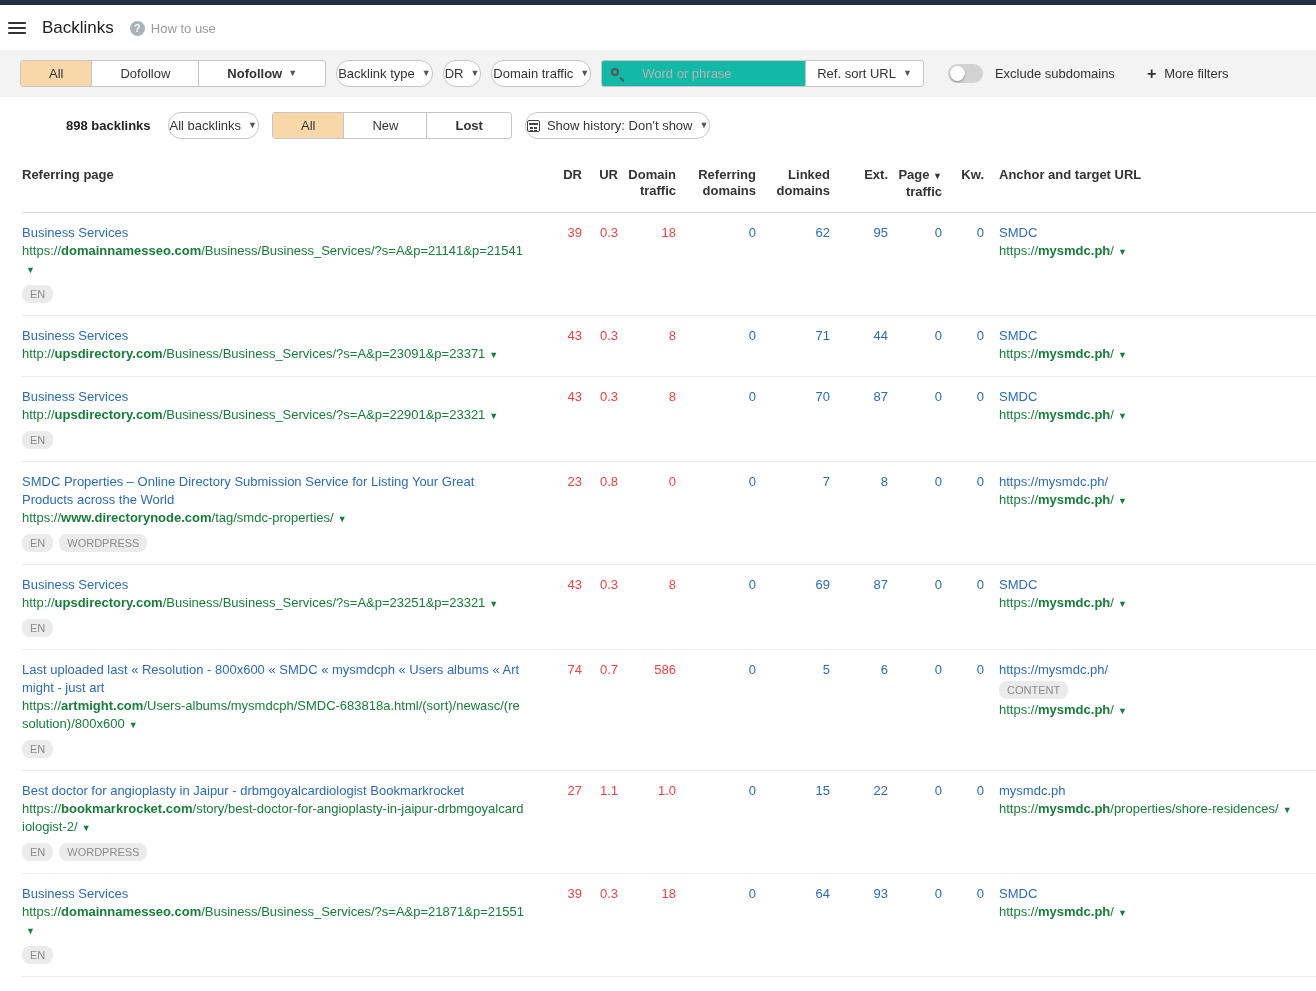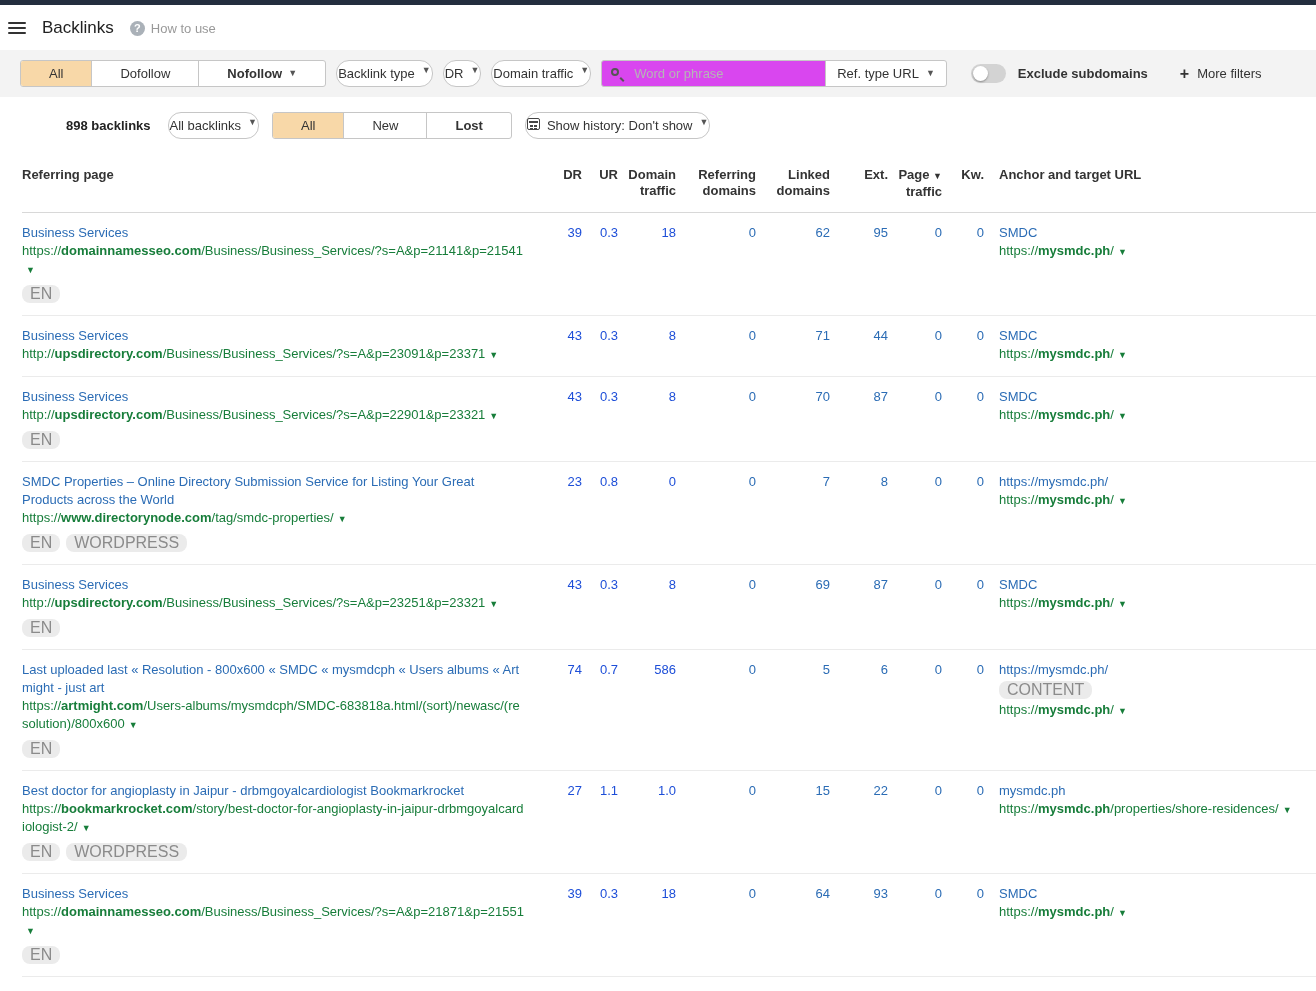--- a/index.html
+++ b/index.html
@@ -22,39 +22,39 @@
   .help-q { width:15px; height:15px; border-radius:50%; background:#aab1b8; color:#fff;
             font-size:11px; font-weight:bold; display:flex; align-items:center; justify-content:center; }
 
   
   .filter-strip { background:#f3f3f3; padding:10px 20px; display:flex; align-items:center; gap:10px; white-space:nowrap; }
   .seg-group { display:inline-flex; border:1px solid #c6c6c6; border-radius:3px; background:#fff; overflow:hidden; }
   .seg { padding:5px 28px; border-right:1px solid #c6c6c6; cursor:pointer; display:flex; align-items:center; gap:6px; }
   .seg:last-child { border-right:none;font-weight:bold; }
   .seg.selected { background:#f8d8a8; }
   .btn { background:#fff; border:1px solid #c6c6c6; border-radius:13px; padding:5px 1px;
-         display:inline-flex; gap:7px; cursor:pointer; color:#333; }
+         display:inline-flex; align-items:center; gap:7px; cursor:pointer; color:#333; }
   .caret { font-size:9px; color:#555; line-height:1; }
   .search-group { display:inline-flex; align-items:stretch; }
-  .search-box { position:relative; display:flex; align-items:center; background:#d946ef;
-                border:1px solid #c6c6c6; border-radius:3px 0 0 3px; width:225px; padding:5px 8px 5px 32px; }
+  .search-box { position:relative; display:flex; align-items:center; background:#14b8a6;
+                border:1px solid #c6c6c6; border-radius:3px 0 0 3px; width:205px; padding:5px 8px 5px 40px; }
   .mag { position:absolute; left:9px; top:7px; width:8px; height:8px; border:2px solid #555; border-radius:50%; }
   .mag::after { content:""; position:absolute; width:2px; height:5px; background:#555;
                 transform:rotate(-45deg); left:8px; top:7px; }
   .search-box input { border:none; outline:none; padding:0; font-size:13px; width:100%;
                       font-family:"Liberation Sans",sans-serif; color:#333; background:transparent; }
   .search-box input::placeholder { color:#b5b5b5; }
   .search-append { border:1px solid #c6c6c6; border-left:1px solid #c6c6c6; margin-left:-1px;
                    border-radius:0 3px 3px 0; background:#fff; padding:5px 11px;
                    display:inline-flex; align-items:center; gap:7px; cursor:pointer; }
   .toggle { width:35px; height:19px; border-radius:10px; background:#d3d3d3; position:relative;
             cursor:pointer; margin-left:14px; flex:0 0 auto; }
   .toggle .knob { position:absolute; left:2px; top:2px; width:15px; height:15px; border-radius:50%;
                   background:#fff; box-shadow:0 1px 2px rgba(0,0,0,.35); }
-  .toggle-label { margin-left:2px; cursor:default;font-weight:bold; }
+  .toggle-label { margin-left:2px; cursor:default; }
   .more-filters { display:inline-flex; align-items:center; gap:8px; margin-left:22px; cursor:pointer; }
   .plus { font-size:16px; font-weight:bold; line-height:1; }
 
   
   .results-bar { display:flex; align-items:center; gap:13px; padding:15px 20px 14px 22px; }
   .count { font-weight:bold; color:#222; margin-right:4px;margin-left:44px; }
   .cal-icon { width:13px; height:12px; border:1.5px solid #444; border-radius:2px; position:relative; }
   .cal-icon::before { content:""; position:absolute; left:1px; right:1px; top:2px; height:2px; background:#444; }
   .cal-icon::after { content:""; position:absolute; left:2px; top:6px; width:3px; height:2px;
                      background:#444; box-shadow:4px 0 0 #444, 0 3px 0 #444, 4px 3px 0 #444; }
@@ -65,29 +65,29 @@
           grid-template-columns:minmax(0,1fr) 40px 36px 58px 80px 74px 58px 54px 42px 332px;
           align-items:start; }
   .thead { padding:14px 0 12px; border-bottom:1px solid #d8d8d8; font-weight:bold; color:#333; line-height:16px; }
   .th.num { text-align:right; }
   .th-anchor { padding-left:15px; }
   .sort-caret { font-size:9px; color:#333; }
 
   .trow { padding:11px 0 12px; border-bottom:1px solid #ebebeb; line-height:18px; }
   .cell.num { text-align:right; }
   .cell.num, .cell.num a { line-height:18px; }
-  .plainnum { color:#1d4ed8; }
+  .plainnum { color:#ef4444; }
   a.numlink { color:#2b6cb5; }
   .refpage { padding-right:18px; }
   a.title { color:#2b6cb5; display:inline; }
   .url { color:#177d3a; word-break:break-all; }
   .url .domain { font-weight:bold; }
   .ucaret { color:#177d3a; font-size:9px; margin-left:4px; cursor:pointer; }
   .badges { margin-top:6px; display:flex; gap:6px; }
-  .badge { background:#ebebeb; color:#8b8b8b; font-size:16px; line-height:14px;
+  .badge { background:#ebebeb; color:#8b8b8b; font-size:11px; line-height:14px;
            padding:2px 8px; border-radius:8px; display:inline-block; }
   .anchorcell { padding-left:15px; padding-right:8px; }
   a.anchor-link { color:#2b6cb5; word-break:break-all;margin-top:36px; }
   .abadge { margin:2px 0 2px; }
 </style>
 </head>
 <body>
 
 <div class="topbar"></div>
 
@@ -124,21 +124,21 @@
   <div class="btn">
     <span>Domain traffic</span>
     <span class="caret">▼</span>
   </div>
   <div class="search-group">
     <div class="search-box">
       <span class="mag"></span>
       <input type="text" placeholder="Word or phrase" style="">
     </div>
     <div class="search-append">
-      <span>Ref. type URL</span>
+      <span>Ref. sort URL</span>
       <span class="caret">▼</span>
     </div>
   </div>
   <div class="toggle">
       <span class="knob"></span>
     </div>
   <div class="toggle-label">Exclude subdomains</div>
   <div class="more-filters">
     <span class="plus">+</span>
     <span>More filters</span>

